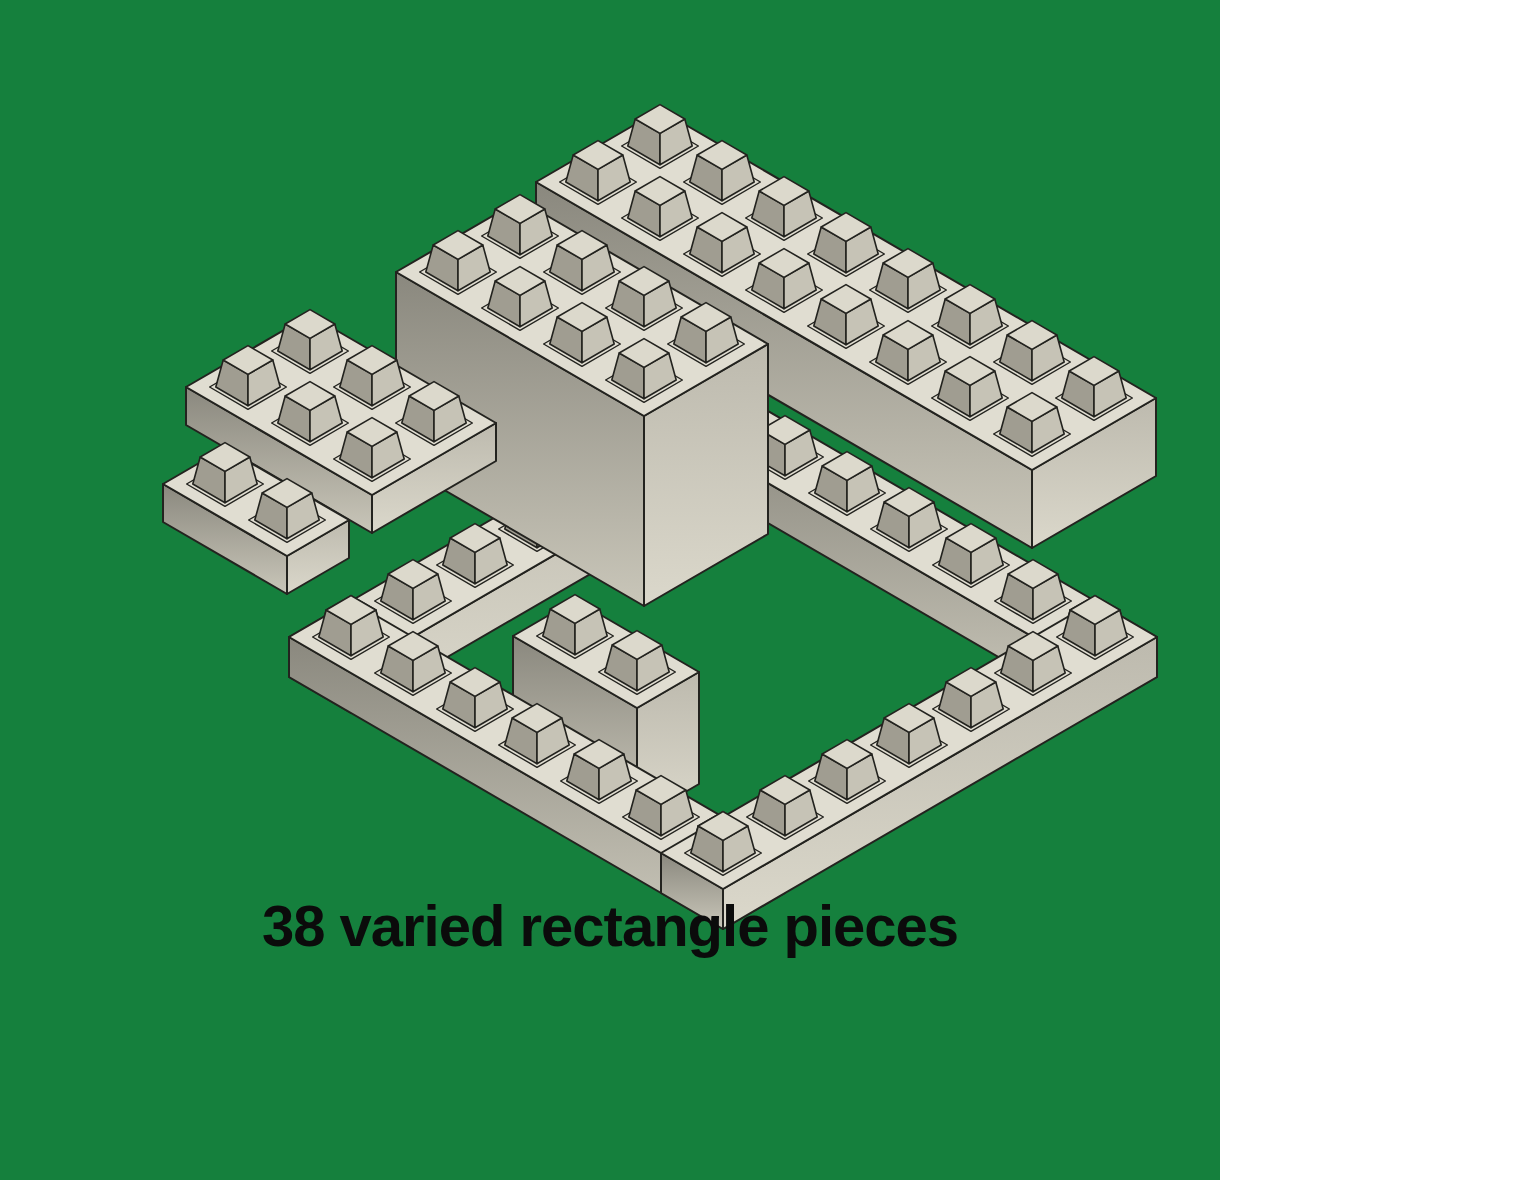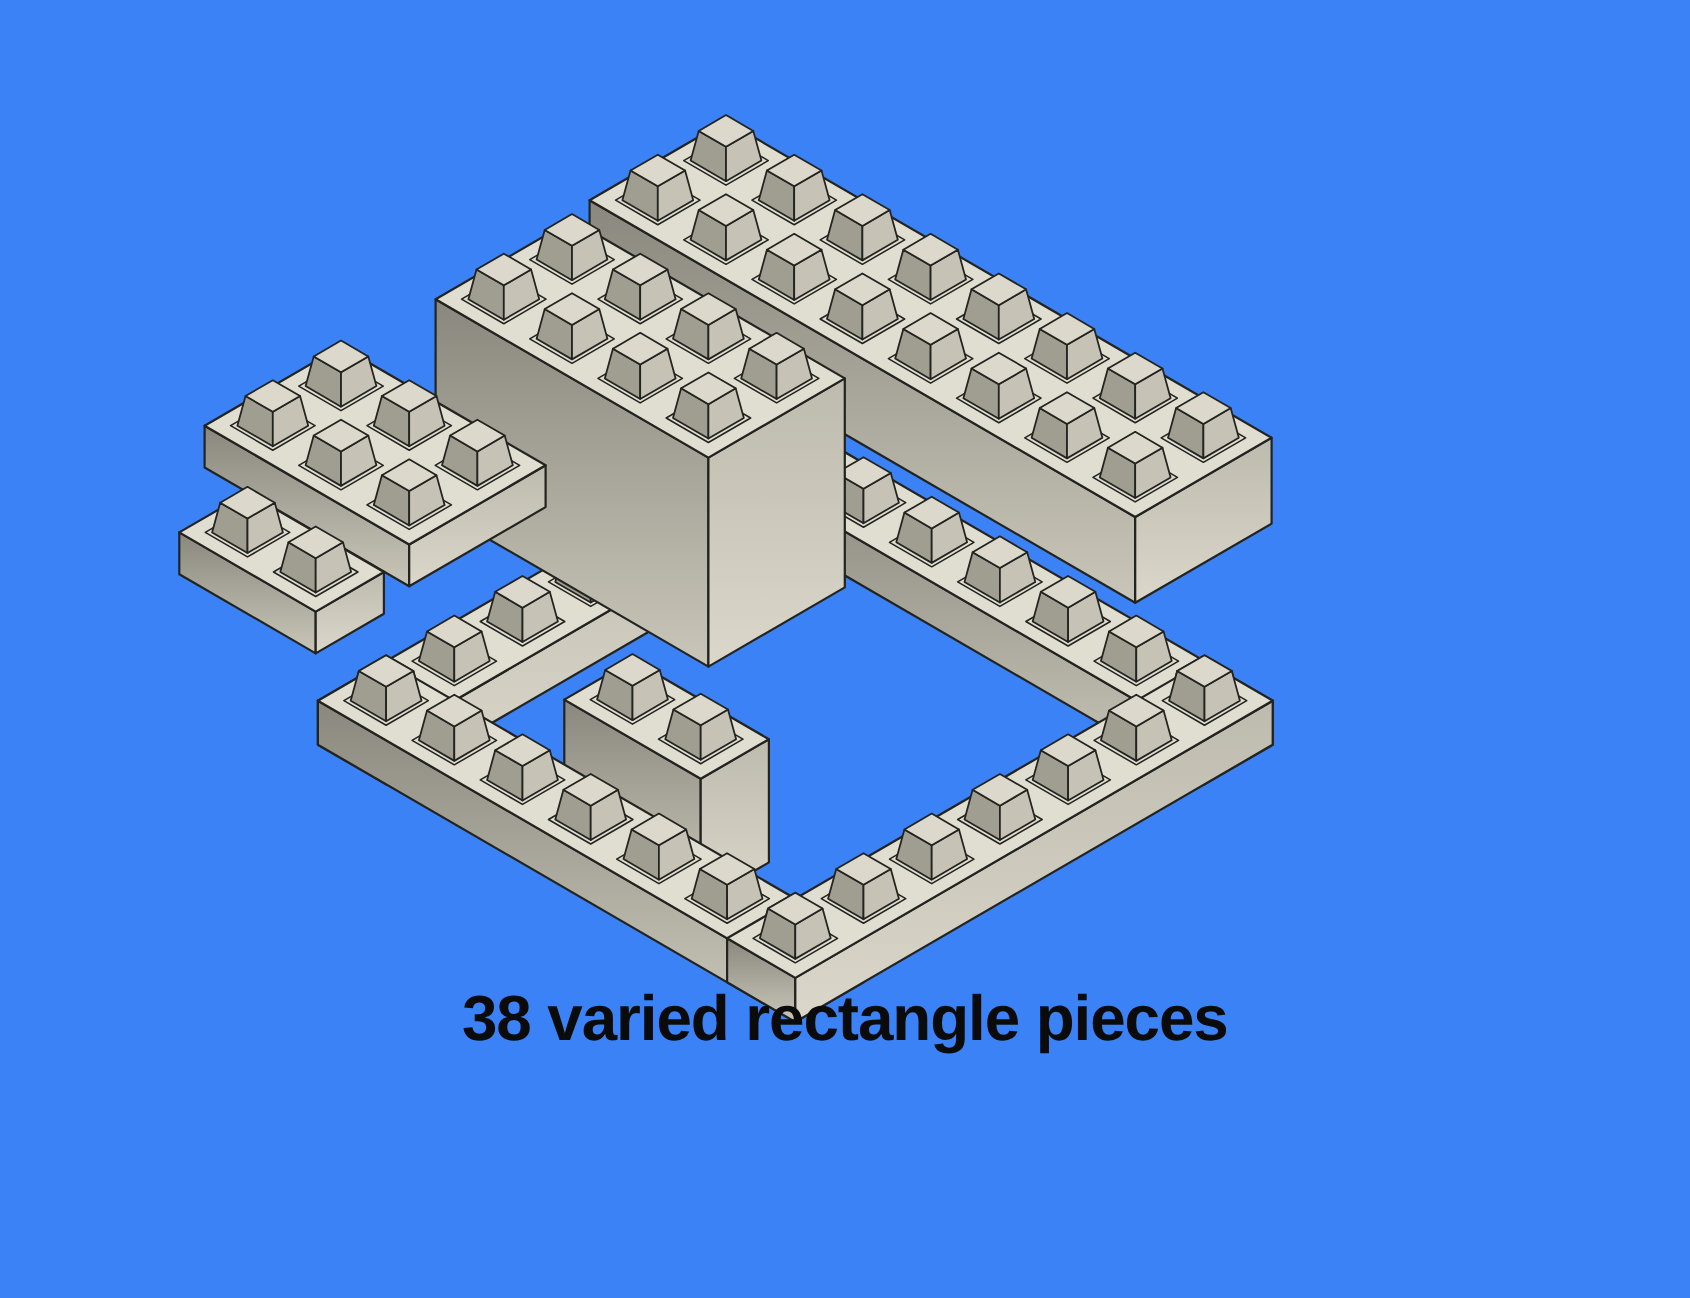--- a/index.html
+++ b/index.html
@@ -1,19 +1,19 @@
 <!DOCTYPE html>
 <html><head>
 <meta charset="utf-8">
 <style>
   html,body{margin:0;padding:0;background:#ffffff;}
   #stage{
     position:relative;
-    width:1536px;height:1180px;
-    background:#3b82f6;
+    width:1220px;height:1180px;
+    background:#15803d;
     overflow:hidden;
     font-family:"Liberation Sans", sans-serif;
   }
   #render-svg{position:absolute;left:0;top:0;}
   #caption{
     position:absolute;
     left:0;right:0;top:892px;
     text-align:center;
     font-weight:700;
     font-size:58px;

